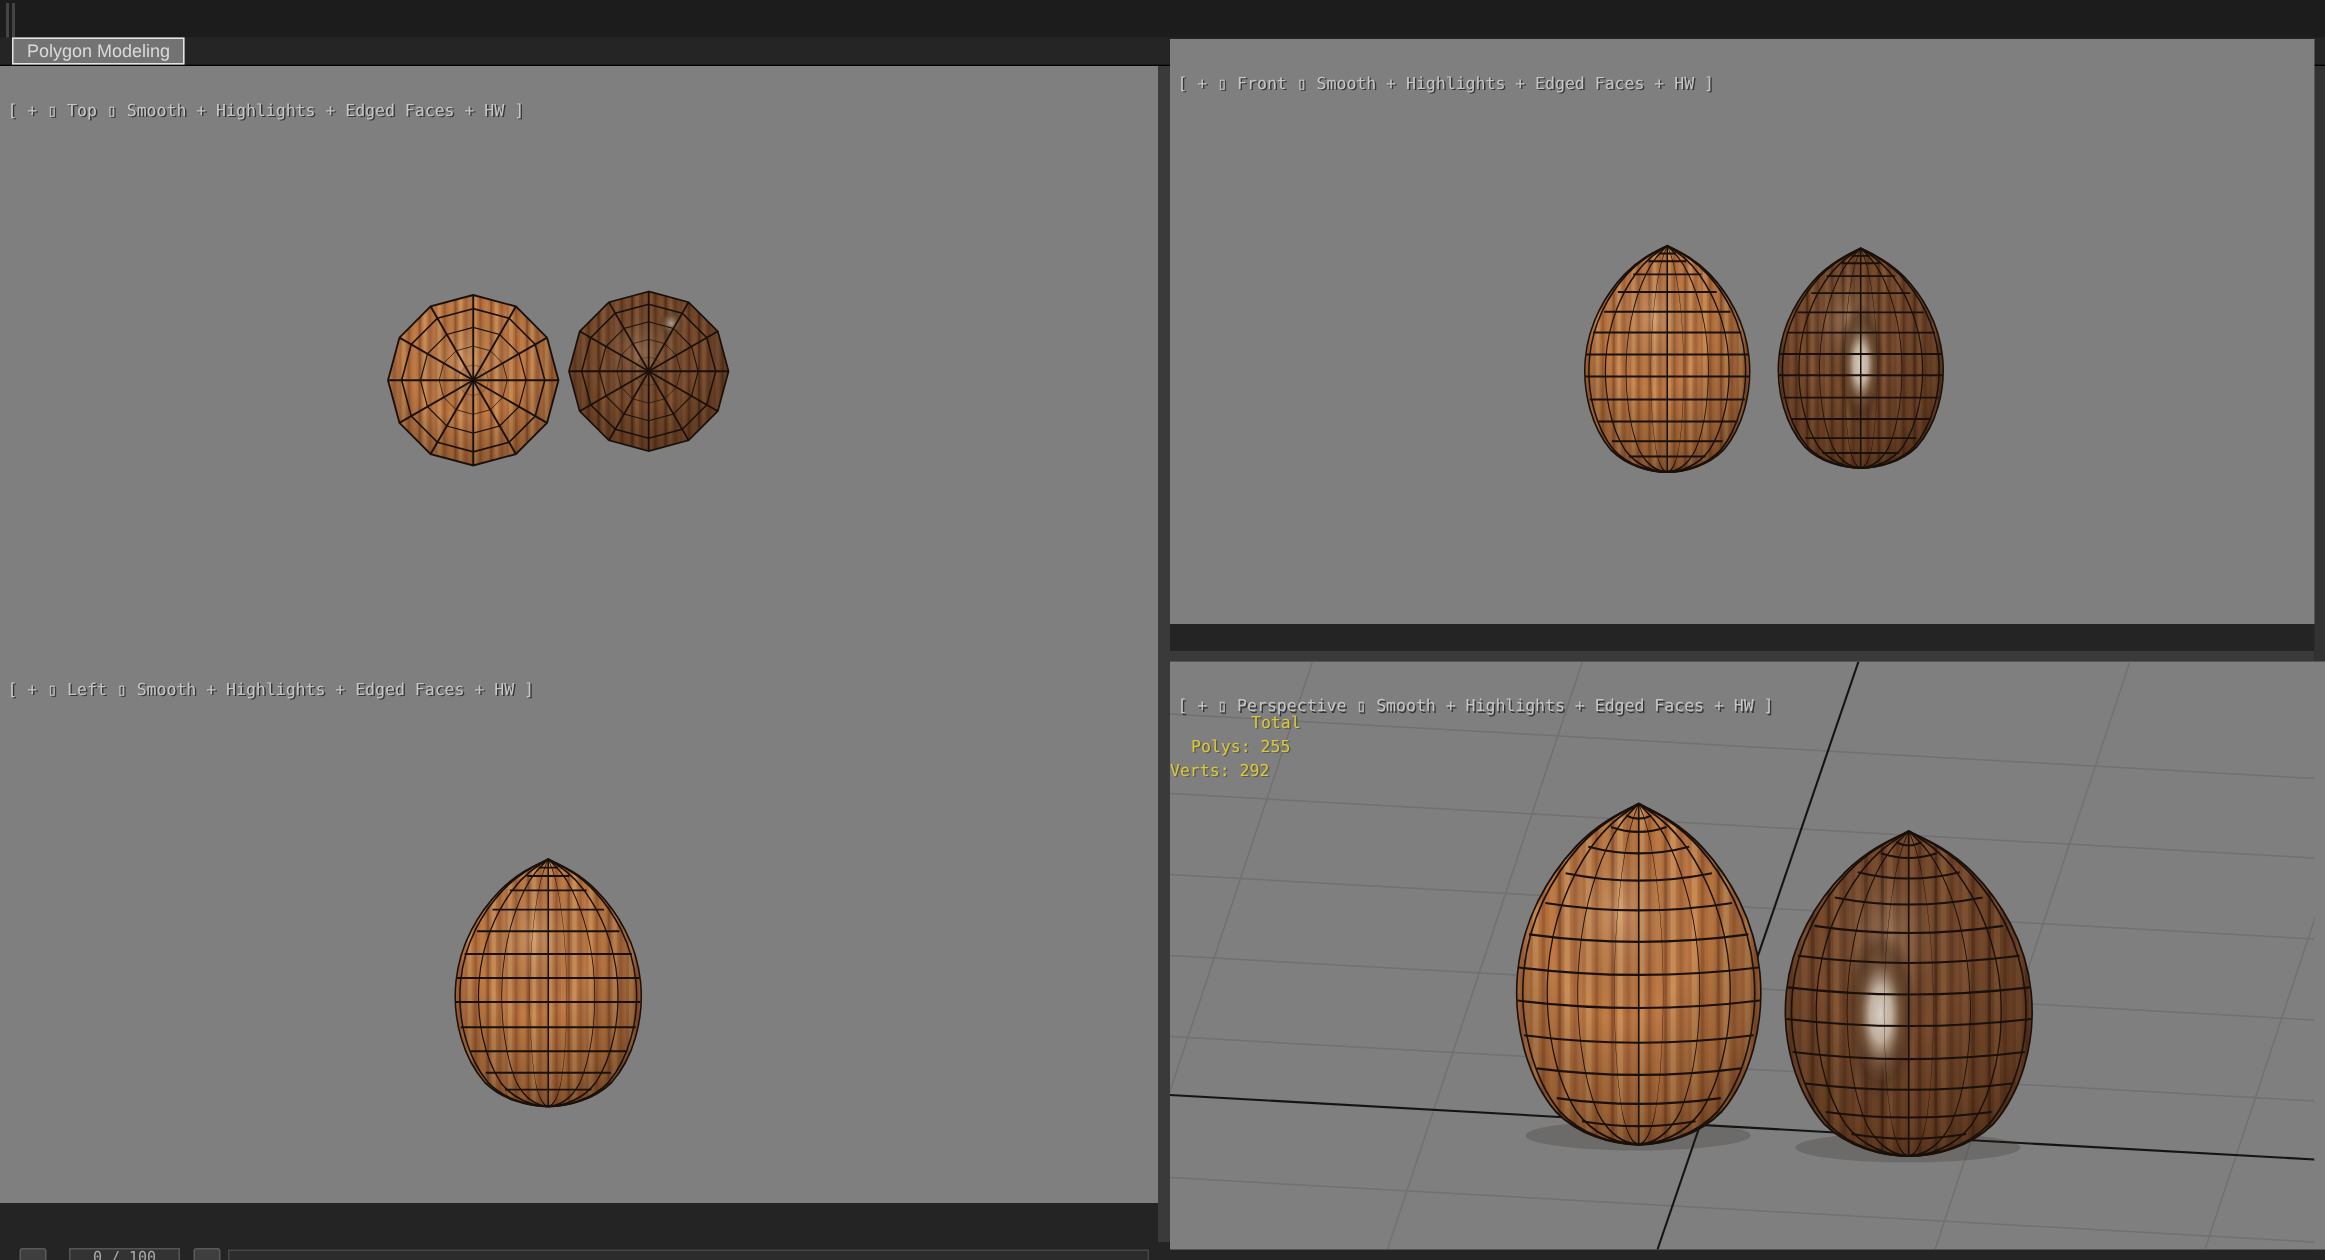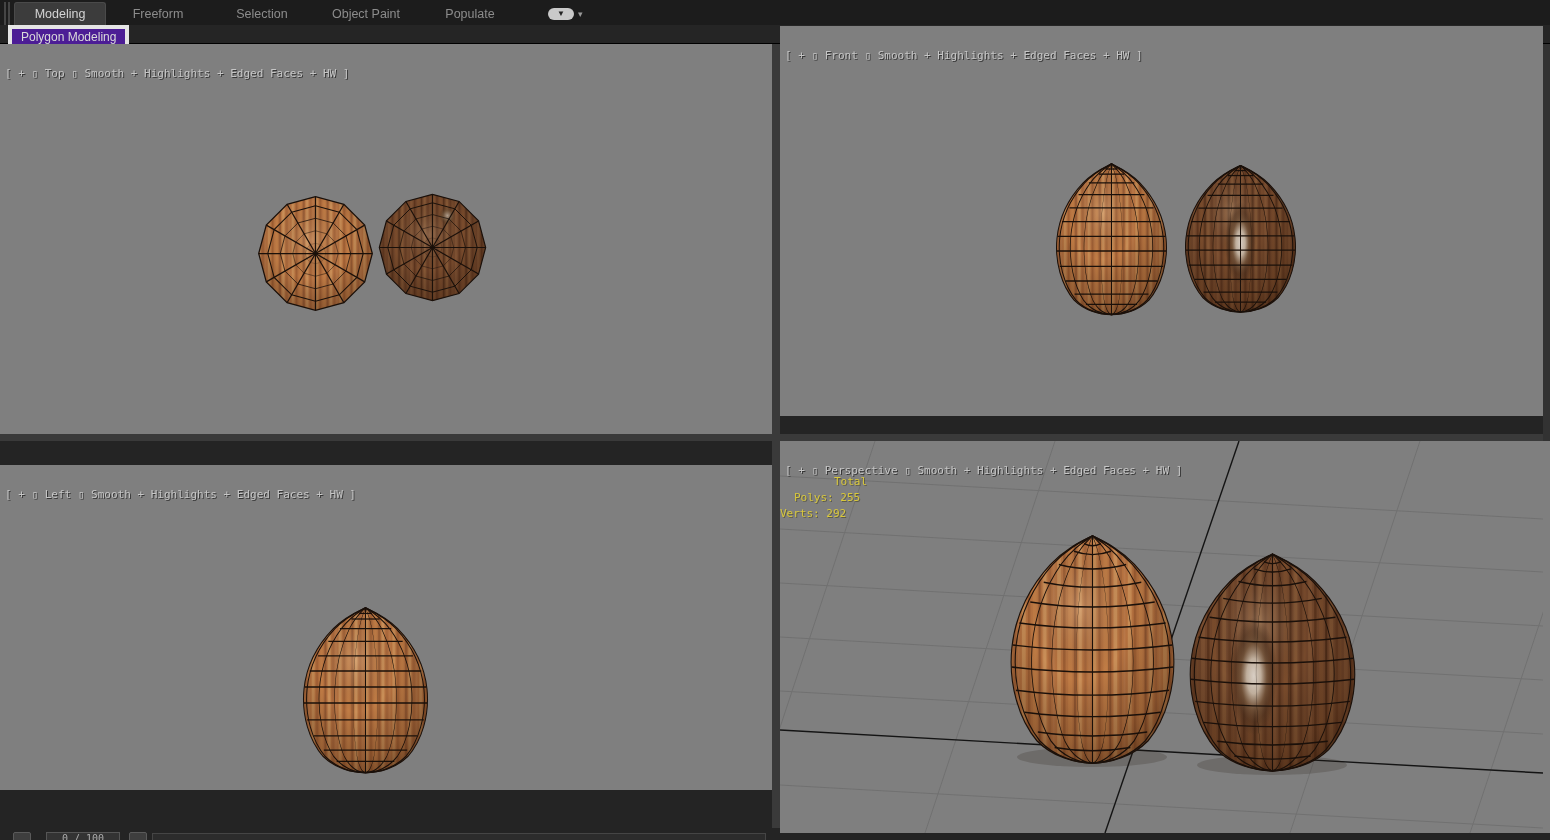--- a/index.html
+++ b/index.html
@@ -8,22 +8,22 @@
   .ribbon{position:absolute;left:0;top:0;width:1550px;height:43px;background:#1C1C1C;border-bottom:1px solid #000;}
   .grip{position:absolute;left:4px;top:2px;bottom:3px;width:2px;background:#454545;box-shadow:4px 0 0 #454545;}
   .tabs{position:absolute;left:14px;top:0;height:25px;display:flex;align-items:flex-end;}
   .tab{width:104px;height:22px;line-height:22px;text-align:center;font-size:12.5px;color:#8C8C8C;cursor:default;}
   .tab.active{background:#3C3C3C;color:#D4D4D4;border-radius:3px 3px 0 0;border:1px solid #4A4A4A;border-bottom:none;height:22px;width:90px;}
   .min-btn{display:flex;align-items:center;margin-left:26px;height:22px;}
   .min-pill{display:inline-block;width:26px;height:12px;background:#C9C9C9;border-radius:6px;color:#222;
     font-size:8px;line-height:12px;text-align:center;}
   .min-caret{color:#9A9A9A;font-size:9px;margin-left:4px;}
   .panel-row{position:absolute;left:0;top:25px;width:1550px;height:18px;background:#252525;}
-  .panel-tab{position:absolute;left:8px;top:0;height:16px;line-height:16px;padding:0 9px;background:#4c1d95;
-    border:4px solid #e5e5e5;color:#DADADA;font-size:12px;}
+  .panel-tab{position:absolute;left:8px;top:0;height:16px;line-height:16px;padding:0 9px;background:#737373;
+    border:1px solid #e5e5e5;color:#DADADA;font-size:12px;}
   
   .vp{position:absolute;background:#7F7F7F;overflow:hidden;z-index:1;}
   .gap{position:absolute;background:#3A3A3A;z-index:0;}
   .vp-label{position:absolute;left:5px;top:3px;font:11px "DejaVu Sans Mono",monospace;color:#C6C6C6;
     text-shadow:1px 1px 0 rgba(45,45,45,0.9);white-space:pre;z-index:5;margin-top:20px;}
   .stat{position:absolute;font:11px "DejaVu Sans Mono",monospace;color:#D9C83C;
     text-shadow:1px 1px 0 rgba(60,55,20,0.5);z-index:5;}
   .obj{position:absolute;}
   .obj .w{stroke:#1A100A;fill:none;}
   .sw-d .w{stroke-width:0.022;}
@@ -84,31 +84,20 @@
     <radialGradient id="spotSmall" cx="50%" cy="50%" r="50%">
       <stop offset="0%" stop-color="#AE9D8D"></stop>
       <stop offset="55%" stop-color="rgba(110,85,60,0.7)"></stop>
       <stop offset="100%" stop-color="rgba(70,45,25,0)"></stop>
     </radialGradient>
   </defs>
 </svg>
 
 <div class="ribbon">
   <div class="grip"></div>
-  <div class="tabs">
-    <div class="tab active">Modeling</div>
-    <div class="tab">Freeform</div>
-    <div class="tab">Selection</div>
-    <div class="tab">Object Paint</div>
-    <div class="tab">Populate</div>
-    <div class="min-btn">
-      <span class="min-pill">▼</span>
-      <span class="min-caret">▾</span>
-    </div>
-  </div>
   <div class="panel-row">
     <div class="panel-tab">Polygon Modeling</div>
   </div>
 </div>
 
 <div class="gap" style="left:772px;top:44px;width:8px;height:789px"></div>
 <div class="gap" style="left:0;top:434px;width:1543px;height:7px"></div>
 <div class="gap" style="left:1543px;top:44px;width:7px;height:789px;background:#323232"></div>
 
 <div class="vp" style="left:0;top:44px;width:772px;height:390px">
@@ -212,21 +201,21 @@
       <line x1="0" y1="-1.04" x2="0" y2="1.02"></line>
       <path d="M0,-1.04 C0.1,-1.0 0.3,-0.94 0.5,-0.78 C0.72,-0.6 0.92,-0.34 0.96,-0.02 C1.0,0.3 0.88,0.62 0.66,0.82 C0.48,0.96 0.22,1.02 0,1.02 C-0.22,1.02 -0.48,0.96 -0.66,0.82 C-0.88,0.62 -1.0,0.3 -0.96,-0.02 C-0.92,-0.34 -0.72,-0.6 -0.5,-0.78 C-0.3,-0.94 -0.1,-1.0 0,-1.04 Z" transform="scale(0.2,1)"></path>
       <path d="M0,-1.04 C0.1,-1.0 0.3,-0.94 0.5,-0.78 C0.72,-0.6 0.92,-0.34 0.96,-0.02 C1.0,0.3 0.88,0.62 0.66,0.82 C0.48,0.96 0.22,1.02 0,1.02 C-0.22,1.02 -0.48,0.96 -0.66,0.82 C-0.88,0.62 -1.0,0.3 -0.96,-0.02 C-0.92,-0.34 -0.72,-0.6 -0.5,-0.78 C-0.3,-0.94 -0.1,-1.0 0,-1.04 Z" transform="scale(0.5,1)"></path>
       <path d="M0,-1.04 C0.1,-1.0 0.3,-0.94 0.5,-0.78 C0.72,-0.6 0.92,-0.34 0.96,-0.02 C1.0,0.3 0.88,0.62 0.66,0.82 C0.48,0.96 0.22,1.02 0,1.02 C-0.22,1.02 -0.48,0.96 -0.66,0.82 C-0.88,0.62 -1.0,0.3 -0.96,-0.02 C-0.92,-0.34 -0.72,-0.6 -0.5,-0.78 C-0.3,-0.94 -0.1,-1.0 0,-1.04 Z" transform="scale(0.75,1)"></path>
       <path d="M0,-1.04 C0.1,-1.0 0.3,-0.94 0.5,-0.78 C0.72,-0.6 0.92,-0.34 0.96,-0.02 C1.0,0.3 0.88,0.62 0.66,0.82 C0.48,0.96 0.22,1.02 0,1.02 C-0.22,1.02 -0.48,0.96 -0.66,0.82 C-0.88,0.62 -1.0,0.3 -0.96,-0.02 C-0.92,-0.34 -0.72,-0.6 -0.5,-0.78 C-0.3,-0.94 -0.1,-1.0 0,-1.04 Z" transform="scale(0.95,1)"></path>
       <path d="M0,-1.04 C0.1,-1.0 0.3,-0.94 0.5,-0.78 C0.72,-0.6 0.92,-0.34 0.96,-0.02 C1.0,0.3 0.88,0.62 0.66,0.82 C0.48,0.96 0.22,1.02 0,1.02 C-0.22,1.02 -0.48,0.96 -0.66,0.82 C-0.88,0.62 -1.0,0.3 -0.96,-0.02 C-0.92,-0.34 -0.72,-0.6 -0.5,-0.78 C-0.3,-0.94 -0.1,-1.0 0,-1.04 Z"></path>
     </g>
   </svg>
 </div>
 
-<div class="vp" style="left:0;top:465px;width:772px;height:325px">
+<div class="vp" style="left:0;top:430px;width:772px;height:372px">
   <div class="vp-label">[ + ▯ Left ▯ Smooth + Highlights + Edged Faces + HW ]</div>
   <svg class="obj sw-l" style="left:295px;top:132px;width:141px;height:188px" viewBox="-1.1 -1.175 2.2 2.35" preserveAspectRatio="none">
     <path d="M0,-1.04 C0.1,-1.0 0.3,-0.94 0.5,-0.78 C0.72,-0.6 0.92,-0.34 0.96,-0.02 C1.0,0.3 0.88,0.62 0.66,0.82 C0.48,0.96 0.22,1.02 0,1.02 C-0.22,1.02 -0.48,0.96 -0.66,0.82 C-0.88,0.62 -1.0,0.3 -0.96,-0.02 C-0.92,-0.34 -0.72,-0.6 -0.5,-0.78 C-0.3,-0.94 -0.1,-1.0 0,-1.04 Z" fill="url(#woodL)"></path>
     <path d="M0,-1.04 C0.1,-1.0 0.3,-0.94 0.5,-0.78 C0.72,-0.6 0.92,-0.34 0.96,-0.02 C1.0,0.3 0.88,0.62 0.66,0.82 C0.48,0.96 0.22,1.02 0,1.02 C-0.22,1.02 -0.48,0.96 -0.66,0.82 C-0.88,0.62 -1.0,0.3 -0.96,-0.02 C-0.92,-0.34 -0.72,-0.6 -0.5,-0.78 C-0.3,-0.94 -0.1,-1.0 0,-1.04 Z" fill="url(#shadeEgg)"></path>
     <g class="w">
       <line x1="-0.10" y1="-0.97" x2="0.10" y2="-0.97"></line>
         <line x1="-0.22" y1="-0.90" x2="0.22" y2="-0.90"></line>
       <line x1="-0.40" y1="-0.78" x2="0.40" y2="-0.78"></line>
         <line x1="-0.58" y1="-0.62" x2="0.58" y2="-0.62"></line>
       <line x1="-0.74" y1="-0.44" x2="0.74" y2="-0.44"></line>

